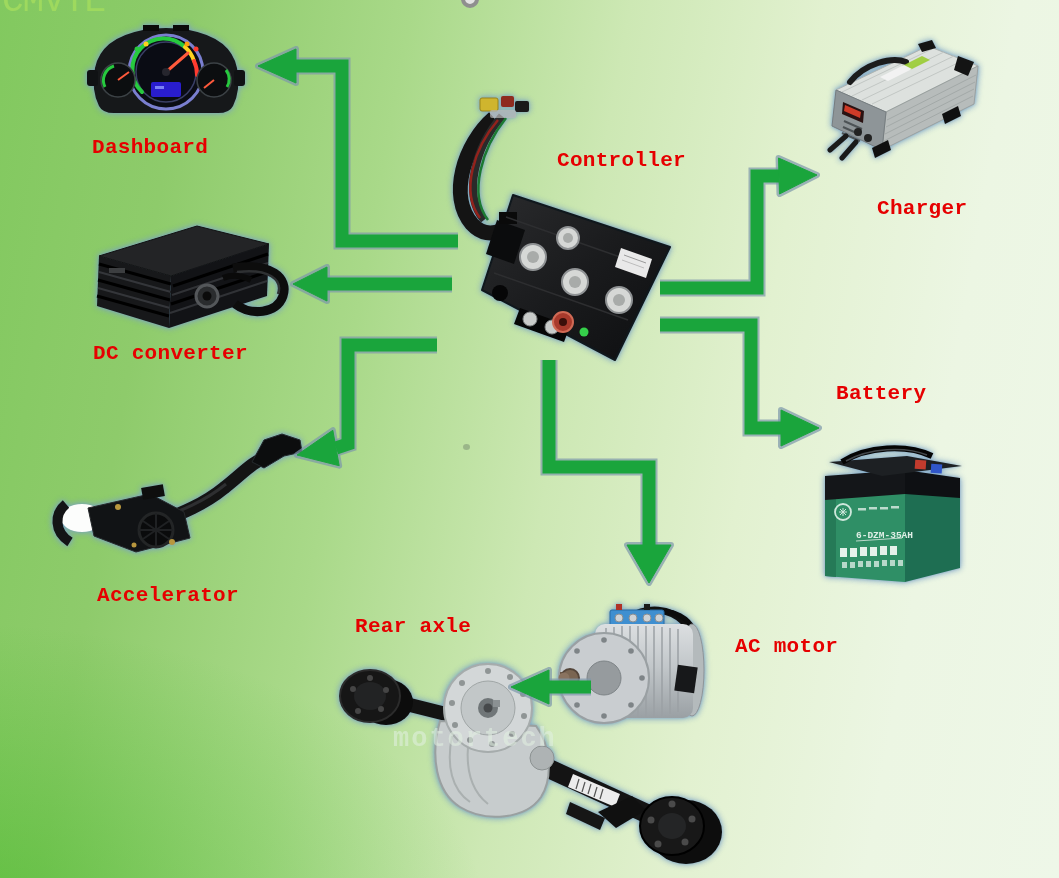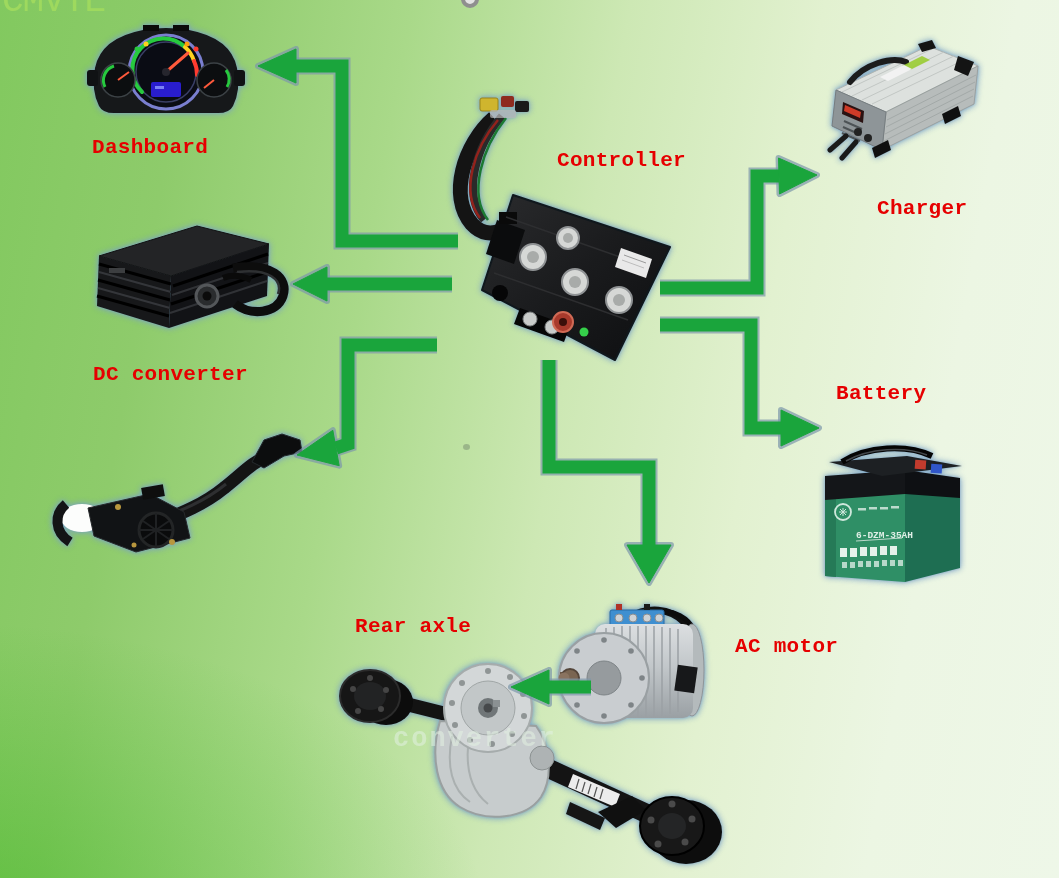--- a/index.html
+++ b/index.html
@@ -370,19 +370,20 @@
         <polyline points="591,687 549,687" fill="none" stroke="#7d98ab" stroke-width="17" opacity="0.7" stroke-linejoin="miter"></polyline>
         <polygon points="511,687 549,670 549,704" fill="#7d98ab" stroke="#7d98ab" stroke-width="6" opacity="0.7" stroke-linejoin="round"></polygon>
         <polyline points="591,687 549,687" fill="none" stroke="#1aa53c" stroke-width="13" stroke-linejoin="miter"></polyline>
         <polygon points="511,687 549,670 549,704" fill="#1aa53c" stroke="#1aa53c" stroke-width="1"></polygon>
       </g>
     </svg>
 
   <div class="lbl" style="left:92px;top:136px">Dashboard</div>
   <div class="lbl" style="left:557px;top:149px">Controller</div>
   <div class="lbl" style="left:877px;top:197px">Charger</div>
-  <div class="lbl" style="left:93px;top:363px">DC converter</div>
+  <div class="lbl" style="left:93px;top:342px">DC converter</div>
   <div class="lbl" style="left:836px;top:382px">Battery</div>
+  <div class="lbl" style="left:97px;top:584px">Accelerator</div>
   <div class="lbl" style="left:355px;top:615px">Rear axle</div>
   <div class="lbl" style="left:735px;top:635px">AC motor</div>
 
-  <div id="wm-center">converter</div>
+  <div id="wm-center">motortech</div>
 </div>
 
 </body></html>

